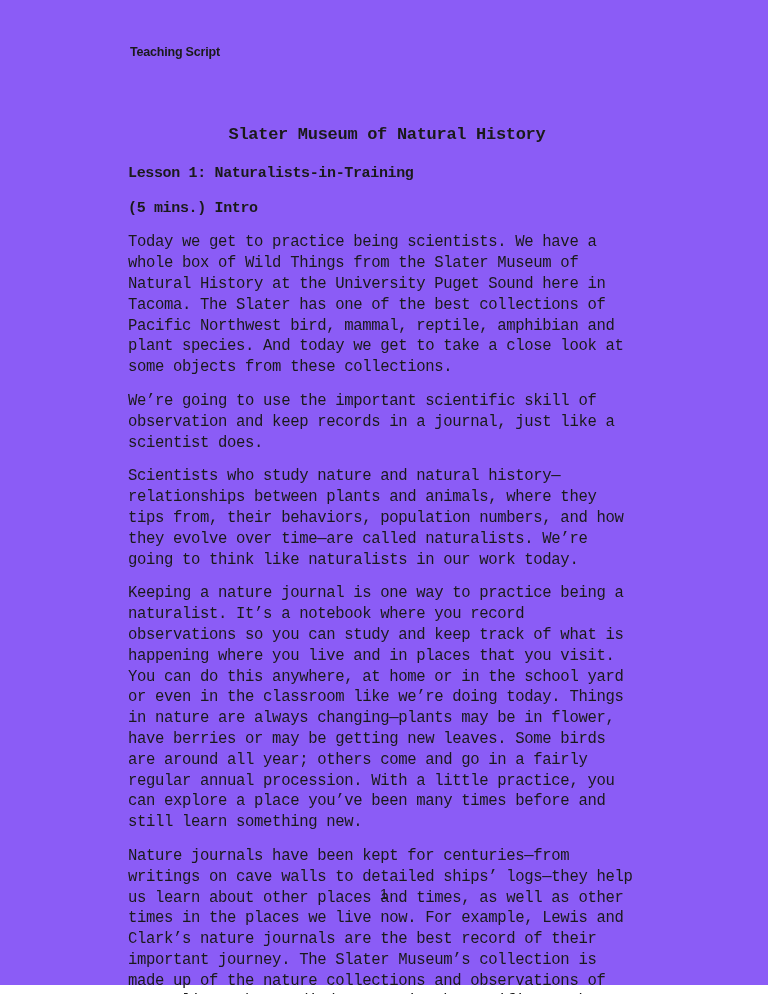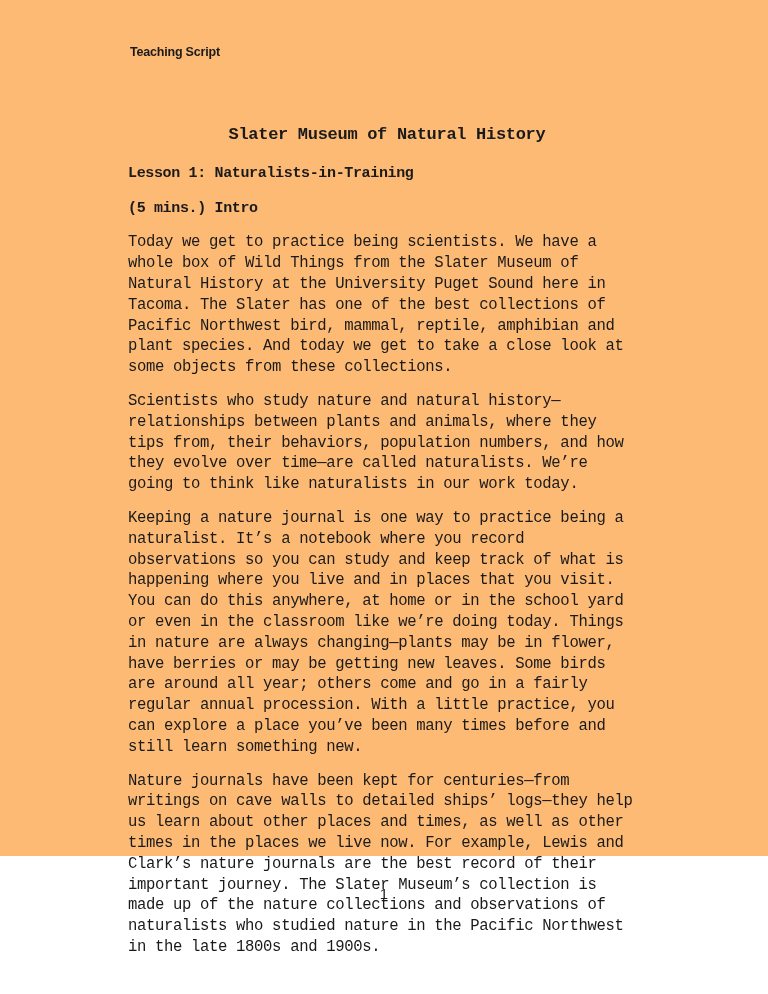--- a/index.html
+++ b/index.html
@@ -13,22 +13,22 @@
       position: relative;
       overflow: hidden;
       font-family: "Liberation Sans", "DejaVu Sans", sans-serif;
       color: #1a1a1a;
     }
     .page {
       position: absolute;
       left: 0;
       top: 0;
       width: 768px;
-      height: 856px;
-      background: #fdba74;
+      height: 985px;
+      background: #8b5cf6;
     }
     .running-header {
       position: absolute;
       left: 130px;
       top: 45px;
       font-size: 12.5px;
       font-weight: bold;
       letter-spacing: -0.2px;
     }
     .content {
@@ -87,20 +87,21 @@
 
   <div class="content">
     <h1 class="title t1">Slater Museum of Natural History</h1>
 
     <div class="lesson">Lesson 1: Naturalists-in-Training</div>
 
 
     <div class="section-label">(5 mins.) Intro</div>
 
     <p class="body-para">Today we get to practice being scientists. We have a whole box of Wild Things from the Slater Museum of Natural History at the University Puget Sound here in Tacoma. The Slater has one of the best collections of Pacific Northwest bird, mammal, reptile, amphibian and plant species. And today we get to take a close look at some objects from these collections.</p>
+    <p class="body-para">We’re going to use the important scientific skill of observation and keep records in a journal, just like a scientist does.</p>
     <p class="body-para">Scientists who study nature and natural history—relationships between plants and animals, where they tips from, their behaviors, population numbers, and how they evolve over time—are called naturalists. We’re going to think like naturalists in our work today.</p>
     <p class="body-para">Keeping a nature journal is one way to practice being a naturalist. It’s a notebook where you record observations so you can study and keep track of what is happening where you live and in places that you visit. You can do this anywhere, at home or in the school yard or even in the classroom like we’re doing today. Things in nature are always changing—plants may be in flower, have berries or may be getting new leaves.  Some birds are around all year; others come and go in a fairly regular annual procession.  With a little practice, you can explore a place you’ve been many times before and still learn something new.</p>
     <p class="body-para">Nature journals have been kept for centuries—from writings on cave walls to detailed ships’ logs—they help us learn about other places and times, as well as other times in the places we live now. For example, Lewis and Clark’s nature journals are the best record of their important journey. The Slater Museum’s collection is made up of the nature collections and observations of naturalists who studied nature in the Pacific Northwest in the late 1800s and 1900s.</p>
   </div>
 
   <div class="page-number">1</div>
 
 </div>
 
 </body></html>

